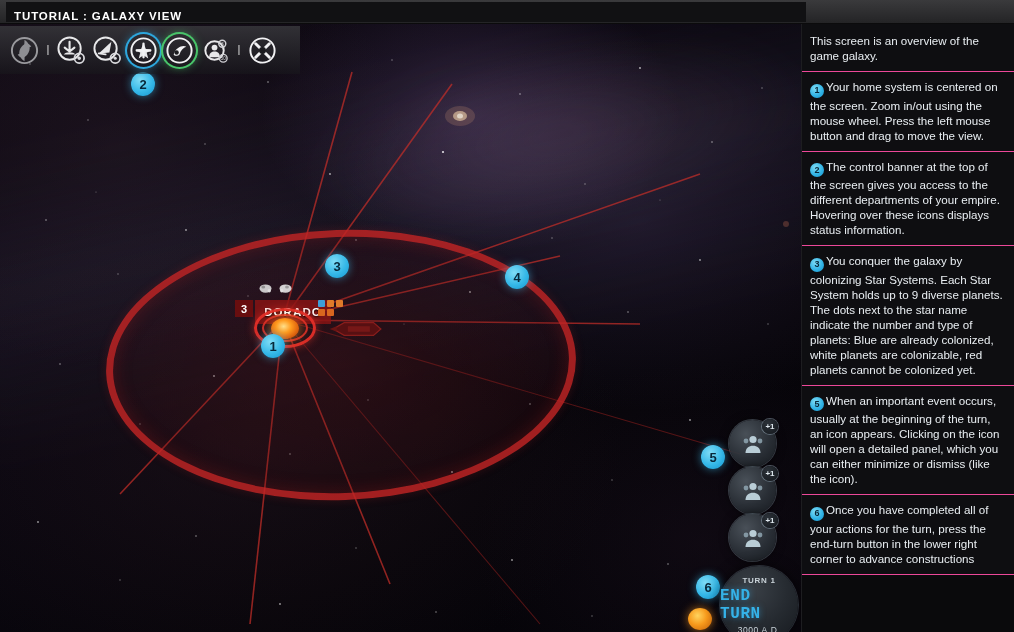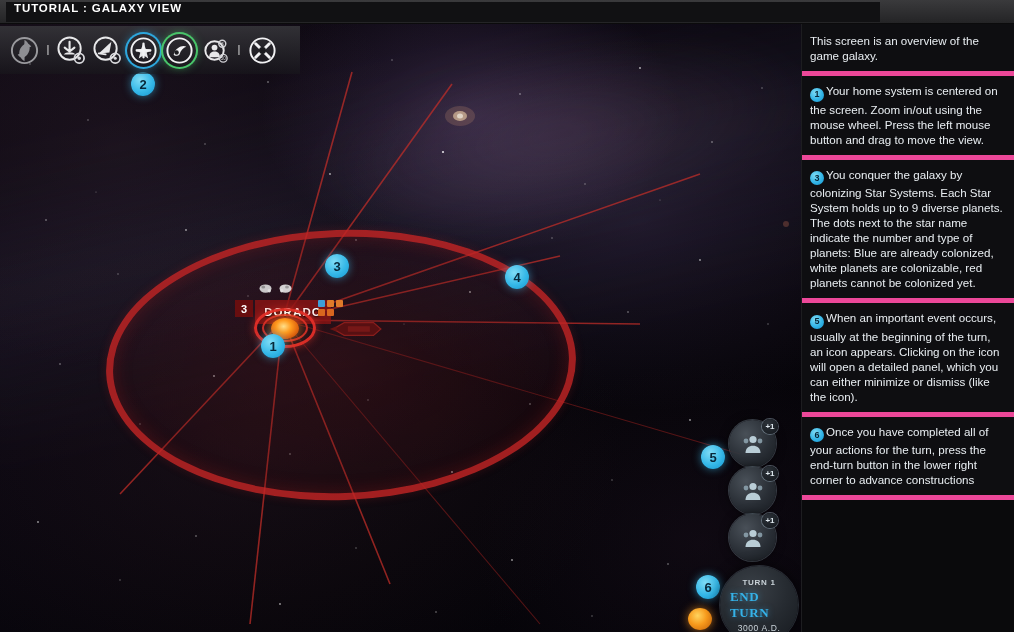--- a/index.html
+++ b/index.html
@@ -27,24 +27,24 @@
     width: 1014px; height: 24px;
     background: linear-gradient(to bottom, #3a3a3c 0%, #303032 45%, #242426 100%);
     border-bottom: 1px solid #0b0b0c;
     display: flex;
     align-items: center;
     z-index: 60;
   }
   #titlebar .bar-inner {
     position: absolute;
     left: 6px; top: 2px;
-    width: 874px; height: 20px;
+    width: 800px; height: 20px;
     background: #111113;
     display: flex;
-    align-items: flex-start;
+    align-items: flex-end;
   }
   #title-text {
     color: #ffffff;
     font-size: 11.5px;
     font-weight: bold;
     letter-spacing: 0.9px;
     padding-left: 8px;
     font-family: "Liberation Sans", sans-serif;
   }
 
@@ -281,24 +281,23 @@
     display: flex; flex-direction: column;
     align-items: center; justify-content: center;
     gap: 2px;
     z-index: 35;
   }
   #end-turn .turn-no {
     color: #c9d2d8; font-size: 8px; letter-spacing: 0.7px; font-weight: bold;
     font-family: "Liberation Sans", sans-serif;
   }
   #end-turn .et-label {
-    color: #35b2e8; font-size: 13px; font-weight: bold; letter-spacing: 0.6px;
+    color: #35b2e8; font-size: 16px; font-weight: bold; letter-spacing: 0.6px;
     text-shadow: 0 0 6px rgba(50,170,230,0.55);
-    font-family: Liberation Serif, serif;
-    padding-left: 10px;
+    font-family: Liberation Mono, monospace;
   }
   #end-turn .year {
     color: #c9d2d8; font-size: 8.5px; letter-spacing: 0.6px;
     font-family: Liberation Sans, sans-serif;
   }
   #orange-orb {
     position: absolute;
     left: 688px; top: 584px;
     width: 24px; height: 22px;
     border-radius: 50%;
@@ -313,21 +312,21 @@
     left: 801px; top: 24px;
     width: 213px; height: 608px;
     background: #0a0a0c;
     border-left: 1px solid #1d1d20;
     overflow: hidden;
     z-index: 50;
   }
   .tip {
     position: relative;
     background: #0e0e11;
-    border-bottom: 5px solid #ec4899;
+    border-bottom: 1px solid #ec4899;
     padding: 7px 8px 8px 8px;
     color: #e9eef2;
     font-size: 11.6px;
     line-height: 15px;
     font-family: "Liberation Sans", sans-serif;
   }
   .tip.intro { padding-top: 9px; }
   .tip .num {
     display: inline-flex;
     width: 14px; height: 14px;
@@ -603,20 +602,23 @@
   <div id="panel">
 
     <div class="tip intro">
       <span class="txt">This screen is an overview of the game galaxy.</span>
     </div>
 
     <div class="tip">
       <span class="num">1</span><span class="txt">Your home system is centered on the screen. Zoom in/out using the mouse wheel. Press the left mouse button and drag to move the view.</span>
     </div>
 
+    <div class="tip">
+      <span class="num">2</span><span class="txt">The control banner at the top of the screen gives you access to the different departments of your empire. Hovering over these icons displays status information.</span>
+    </div>
 
     <div class="tip">
       <span class="num">3</span><span class="txt">You conquer the galaxy by colonizing Star Systems. Each Star System holds up to 9 diverse planets. The dots next to the star name indicate the number and type of planets: Blue are already colonized, white planets are colonizable, red planets cannot be colonized yet.</span>
     </div>
 
 
     <div class="tip">
       <span class="num">5</span><span class="txt">When an important event occurs, usually at the beginning of the turn, an icon appears. Clicking on the icon will open a detailed panel, which you can either minimize or dismiss (like the icon).</span>
     </div>
 

